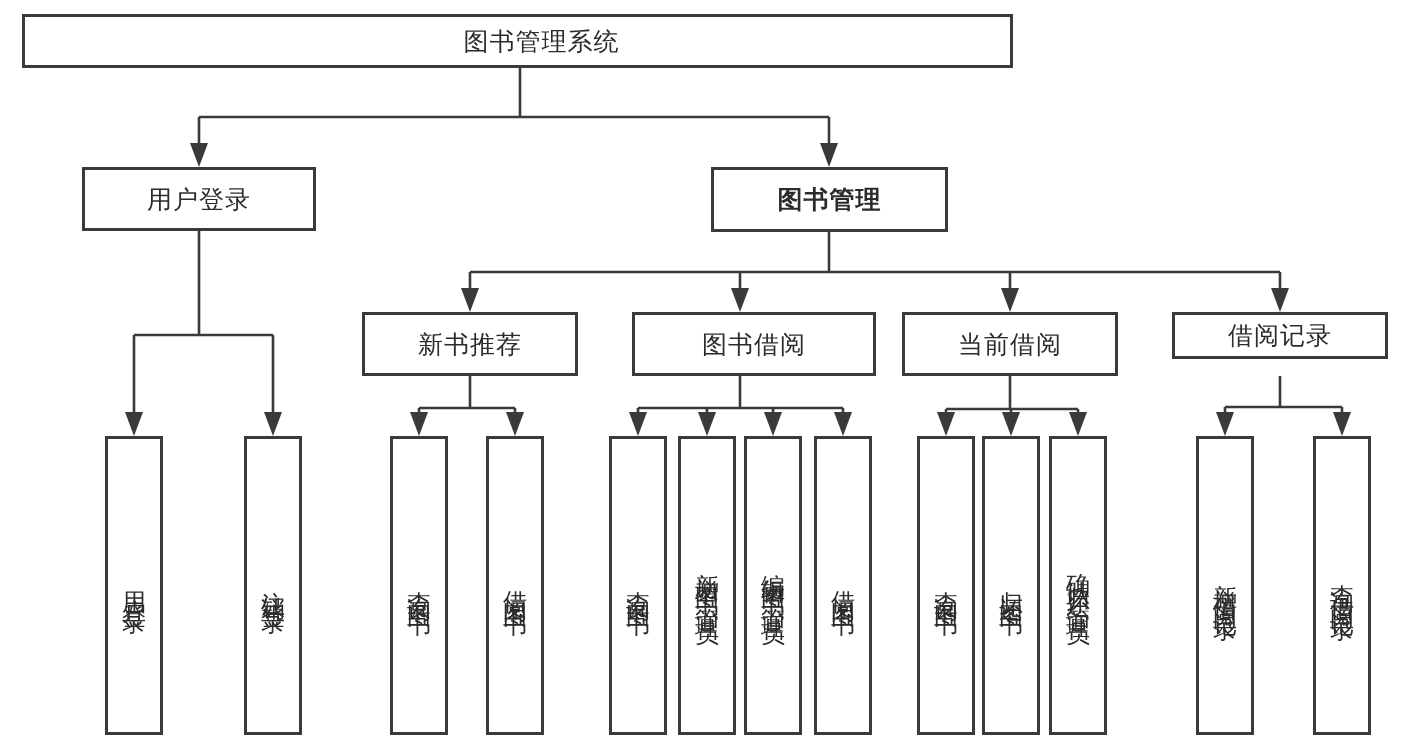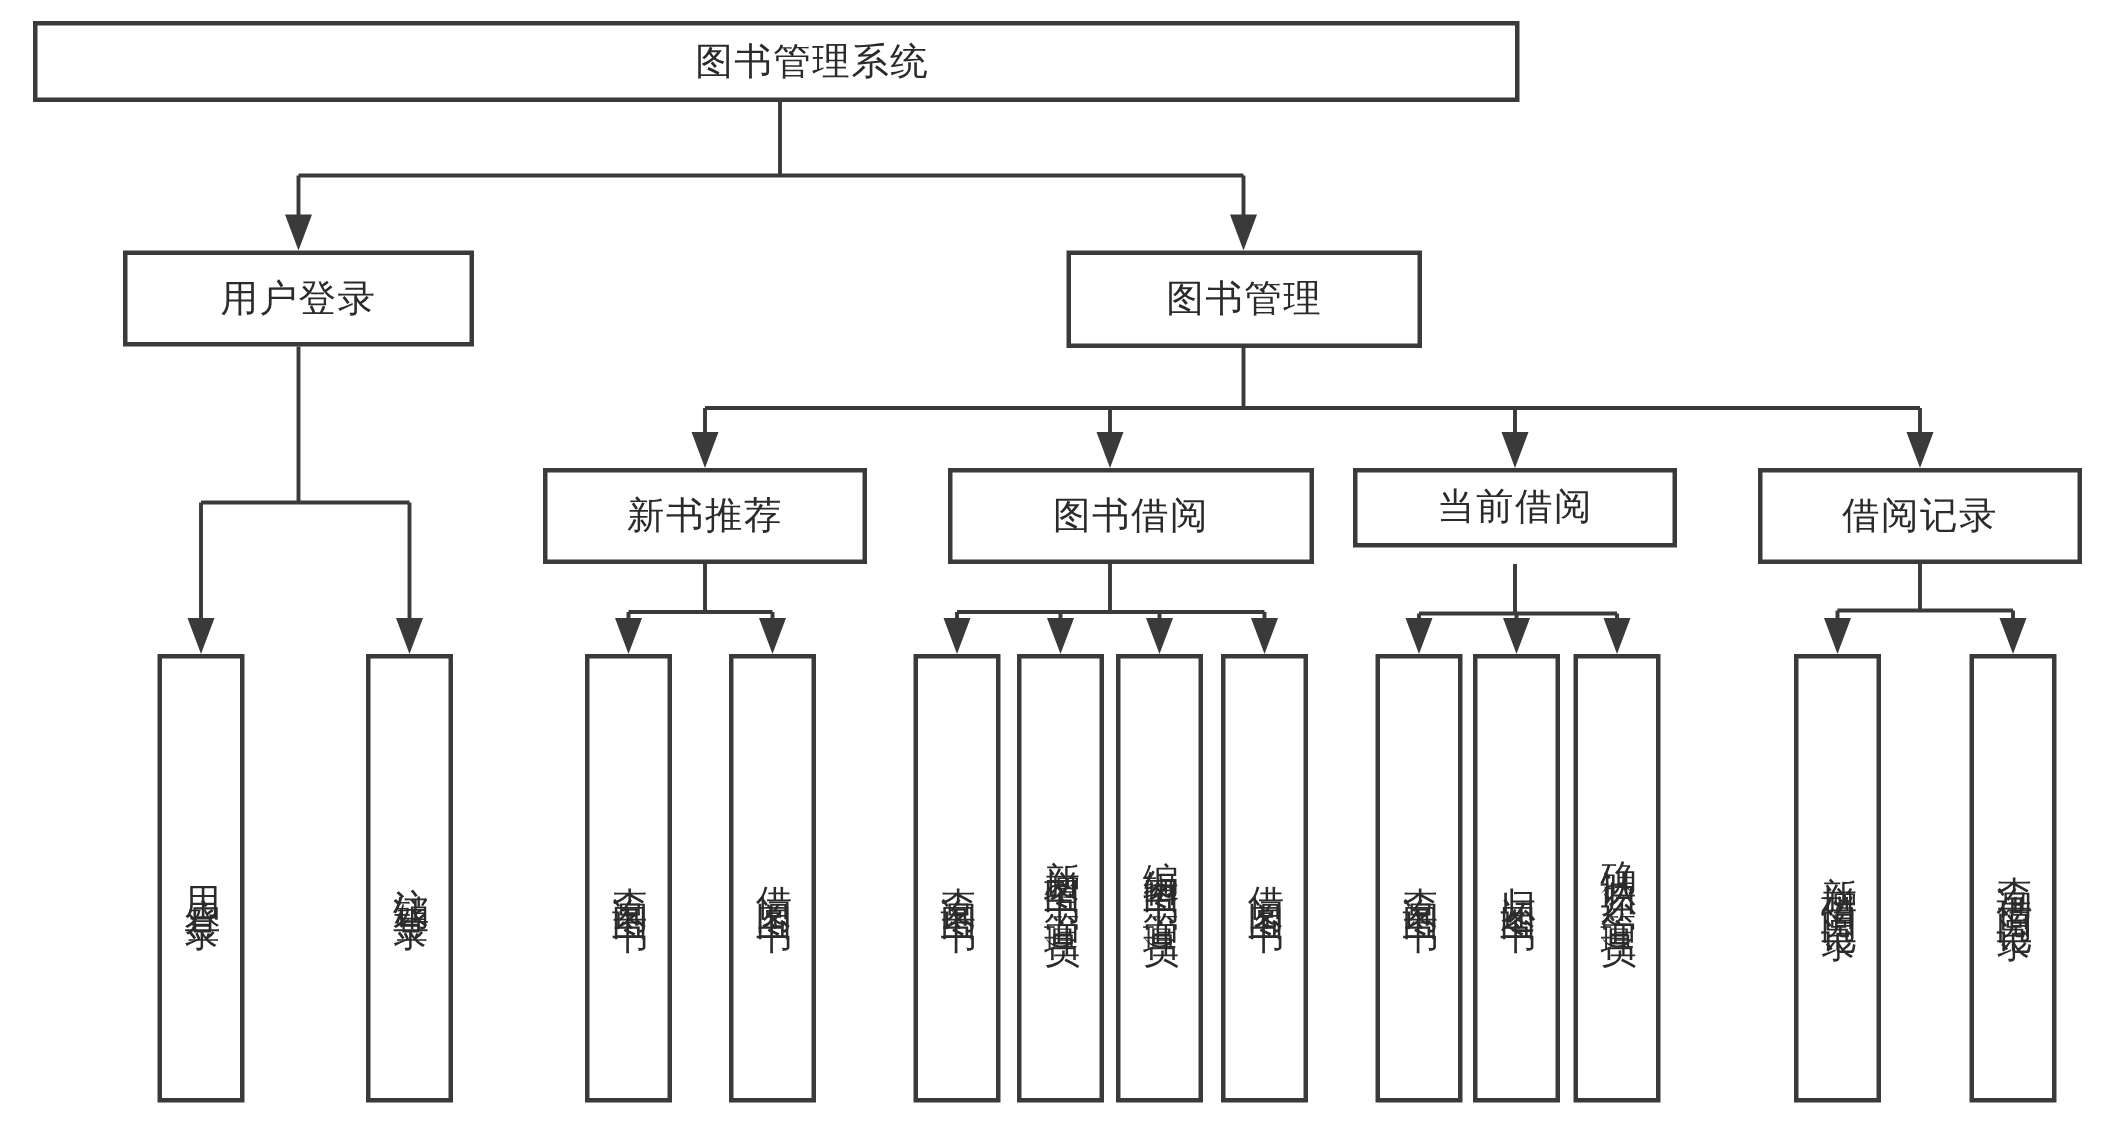--- a/index.html
+++ b/index.html
@@ -96,34 +96,34 @@
     <polygon points="1333,412 1351,412 1342,436"></polygon>
   </svg>
 
   <div class="node hbox" style="left:22px;top:14px;width:991px;height:54px;padding-left:48px;">
     <span class="lbl">图书管理系统</span>
   </div>
 
   <div class="node hbox" style="left:82px;top:167px;width:234px;height:64px;">
     <span class="lbl">用户登录</span>
   </div>
-  <div class="node hbox" style="left:711px;top:167px;width:237px;height:65px;">
+  <div class="node hbox" style="left:711px;top:167px;width:237px;height:65px;font-weight:bold;">
     <span class="lbl">图书管理</span>
   </div>
 
   <div class="node hbox" style="left:362px;top:312px;width:216px;height:64px;text-align:right;">
     <span class="lbl">新书推荐</span>
   </div>
   <div class="node hbox" style="left:632px;top:312px;width:244px;height:64px;">
     <span class="lbl">图书借阅</span>
   </div>
-  <div class="node hbox" style="left:902px;top:312px;width:216px;height:53px;">
+  <div class="node hbox" style="left:902px;top:312px;width:216px;height:64px;">
     <span class="lbl">当前借阅</span>
   </div>
-  <div class="node hbox" style="left:1172px;top:312px;width:216px;height:64px;">
+  <div class="node hbox" style="left:1172px;top:312px;width:216px;height:47px;">
     <span class="lbl">借阅记录</span>
   </div>
 
   <div class="node vbox" style="left:105px;top:436px;width:58px;height:299px;">
     <span class="vtext" style="letter-spacing: 7px;">用户登录</span>
   </div>
   <div class="node vbox" style="left:244px;top:436px;width:58px;height:299px;">
     <span class="vtext" style="letter-spacing: 7px;">注销登录</span>
   </div>
 

